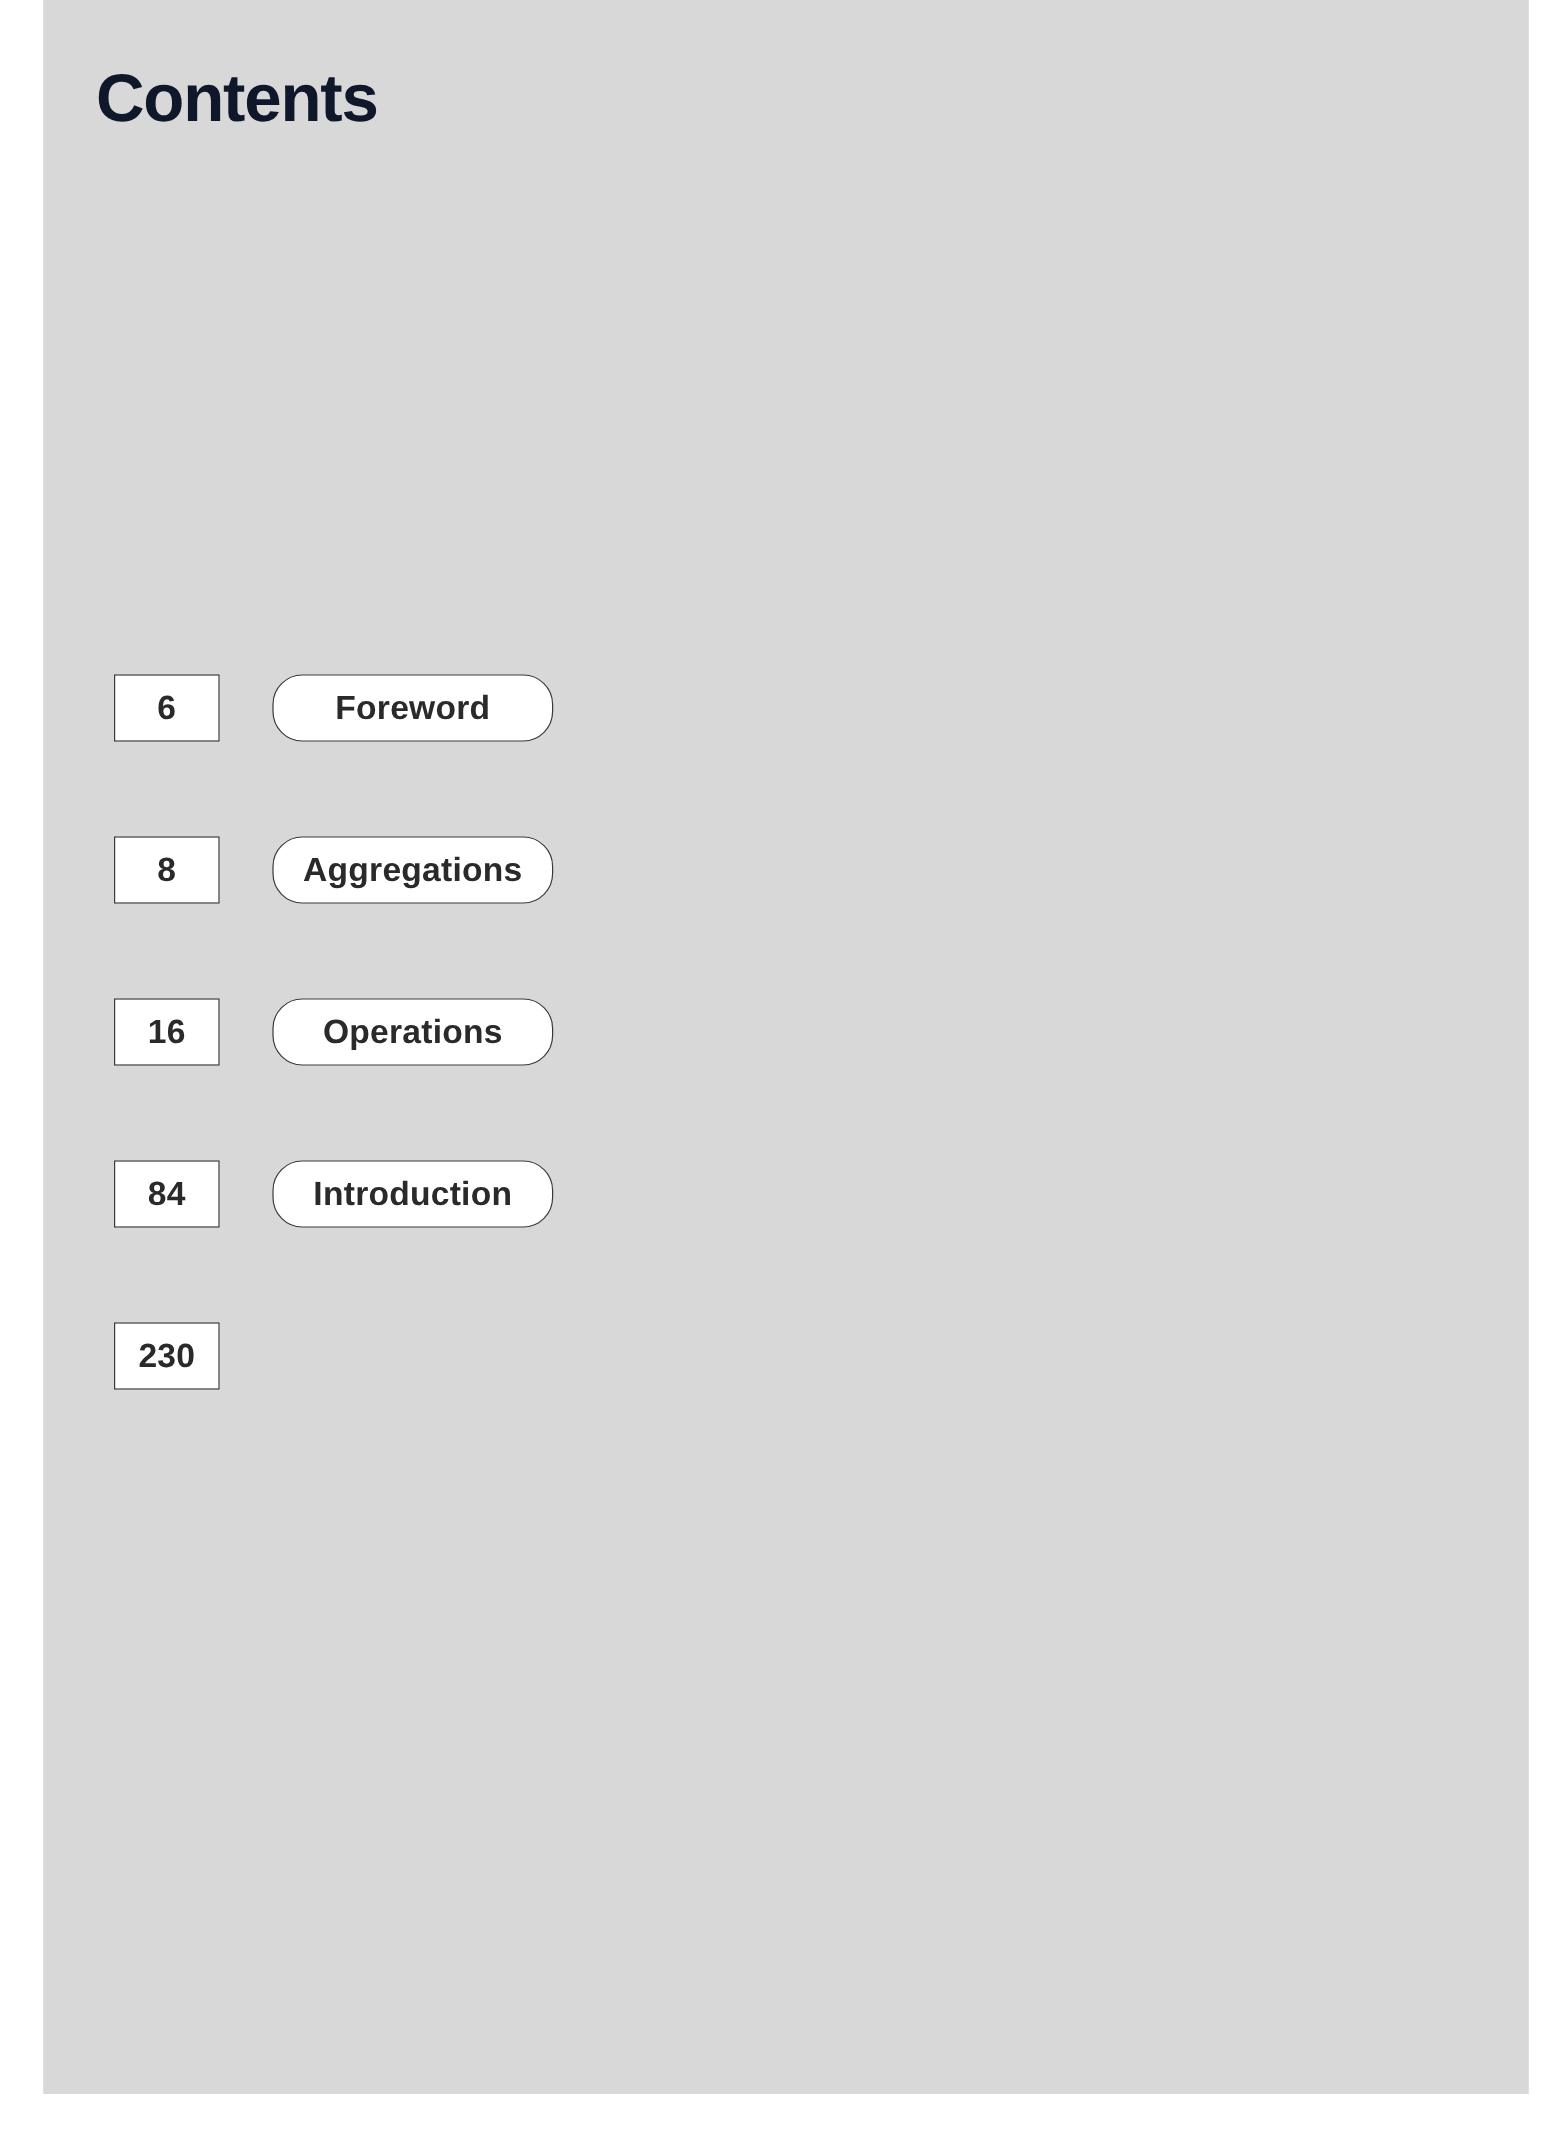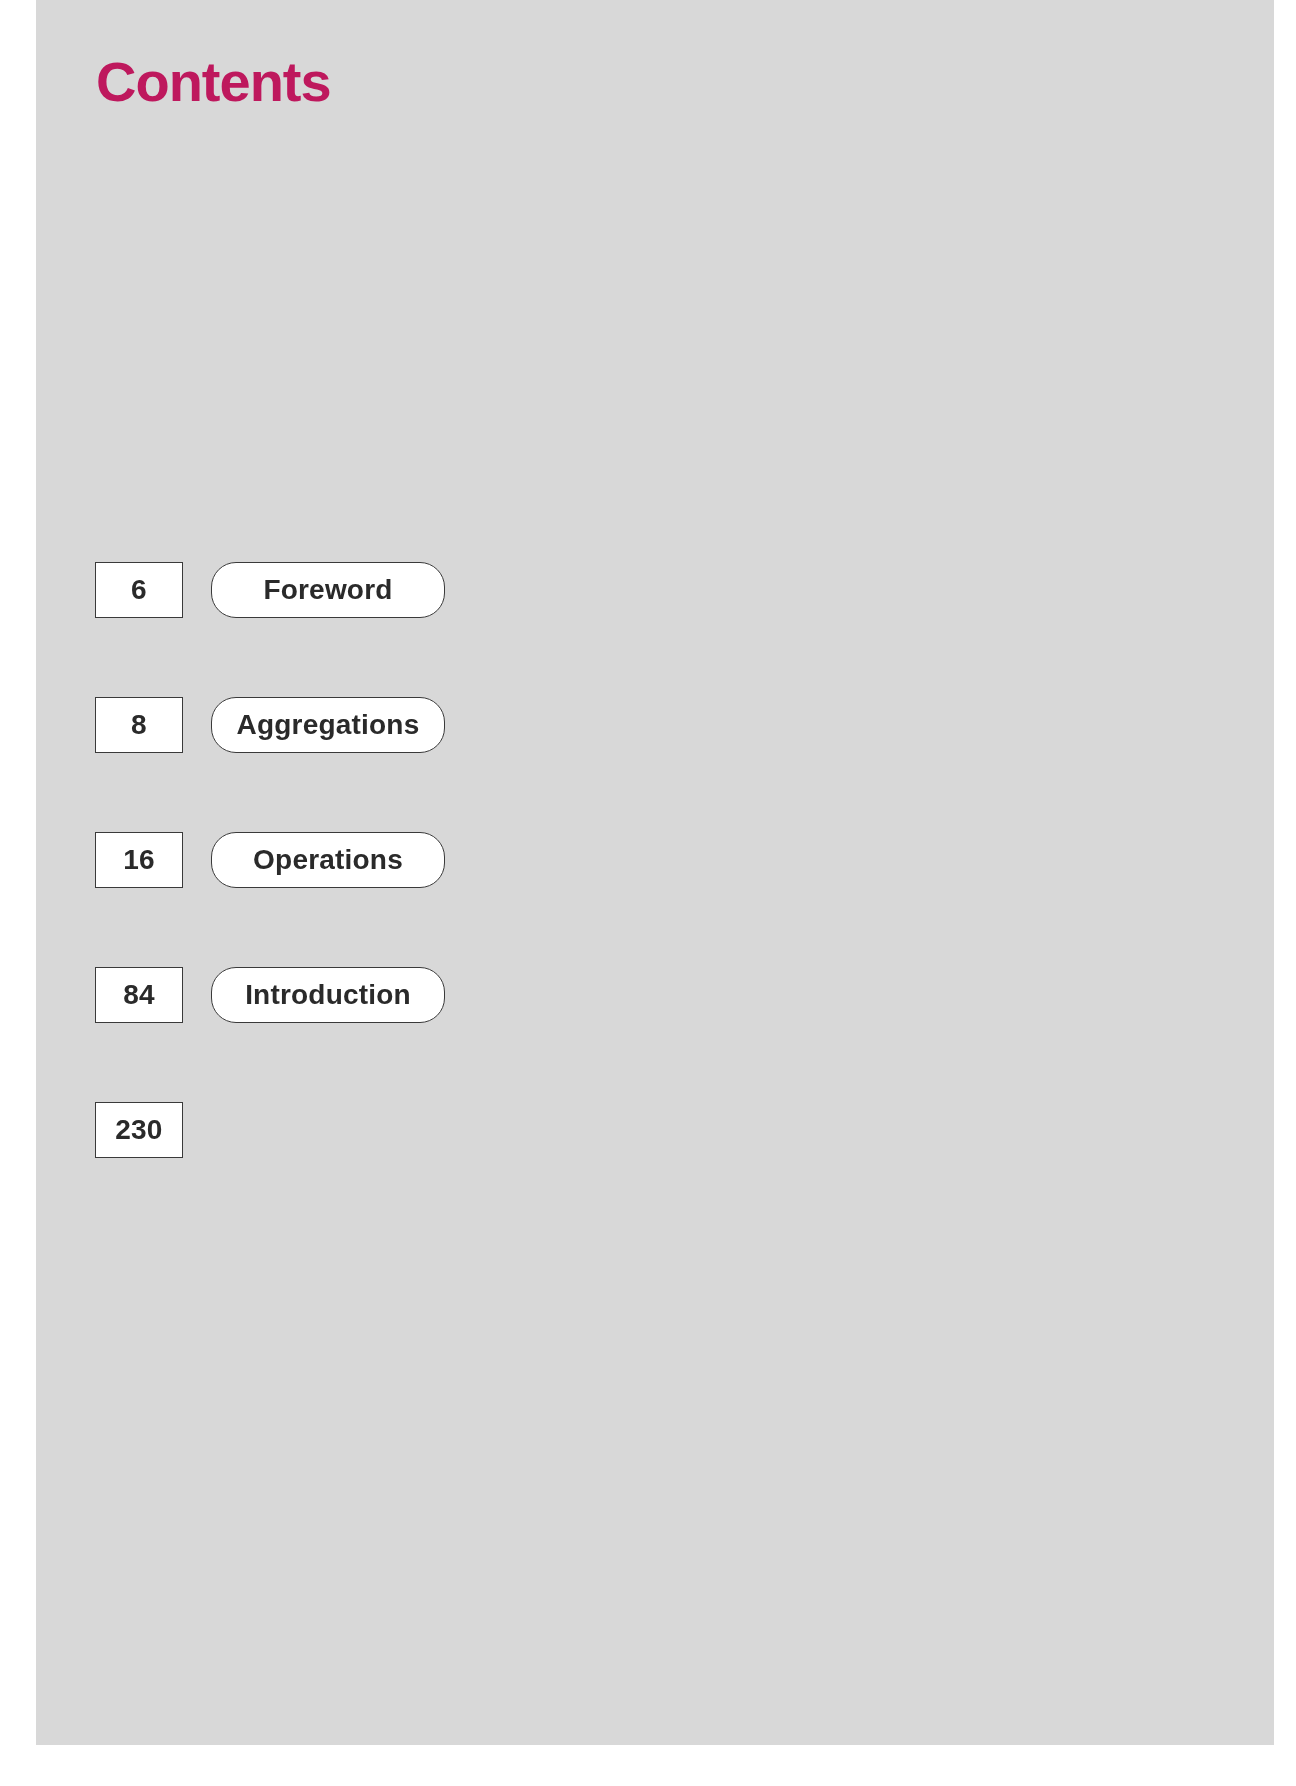--- a/index.html
+++ b/index.html
@@ -13,26 +13,26 @@
   .sheet {
     position: absolute;
     left: 36px;
     top: 0;
     width: 1238px;
     height: 1745px;
     background: #d8d8d8;
   }
   .page-title {
     position: absolute;
-    left: 60px;
+    left: 44px;
     top: 16px;
     font-size: 56px;
     font-weight: 700;
     letter-spacing: -1px;
-    color: #be185d;
+    color: #0f172a;
     line-height: 1.0;
   }
   .toc {
     position: absolute;
     left: 0;
     top: 562px;
     width: 100%;
   }
   .toc-row {
     display: flex;
@@ -51,21 +51,21 @@
     font-weight: 700;
     font-size: 28px;
     color: #2a2a2a;
     letter-spacing: 0.2px;
   }
   .num-box {
     margin-left: 59px;
     width: 88px;
   }
   .title-box {
-    margin-left: 28px;
+    margin-left: 44px;
     width: 234px;
     border-radius: 25px;
   }
 </style>
 </head>
 <body>
 
 <div class="sheet">
 
   <h1 class="page-title">Contents</h1>

